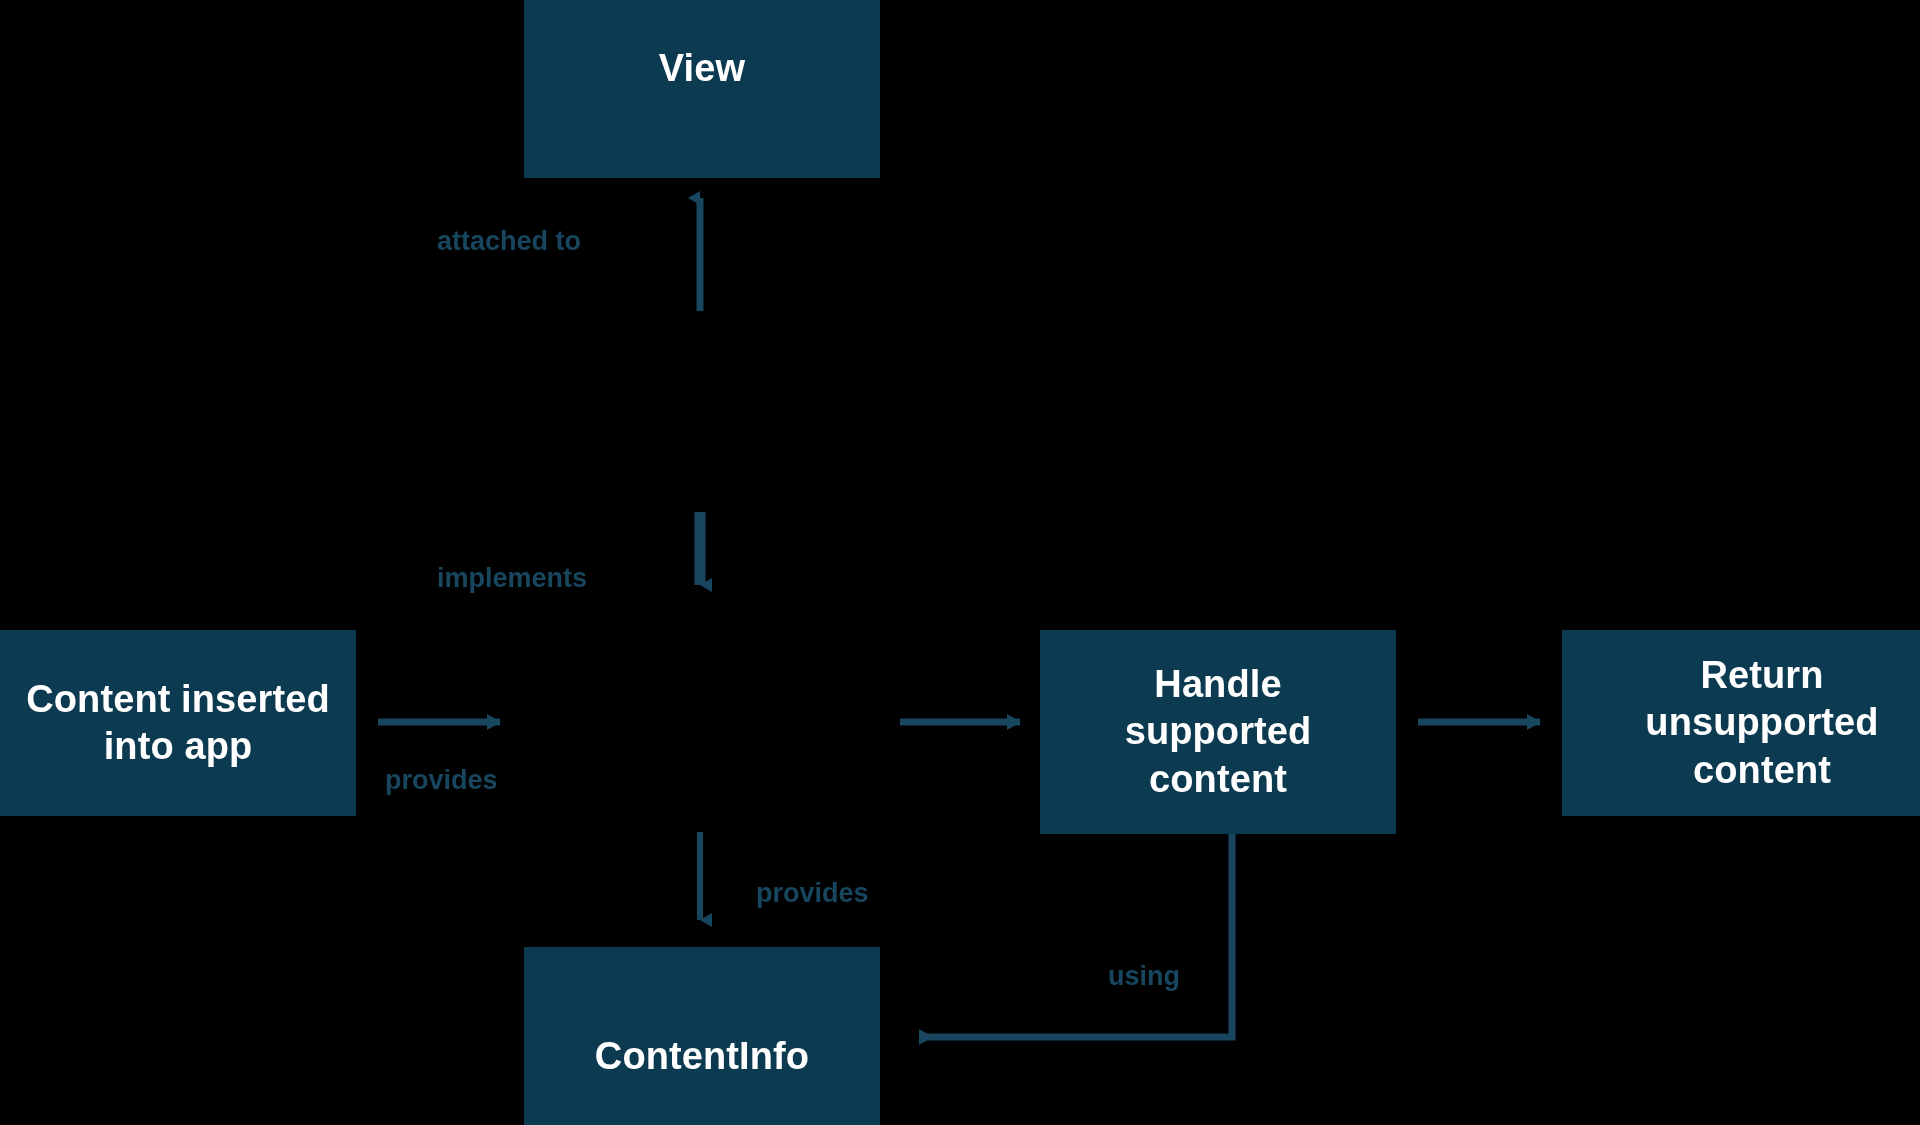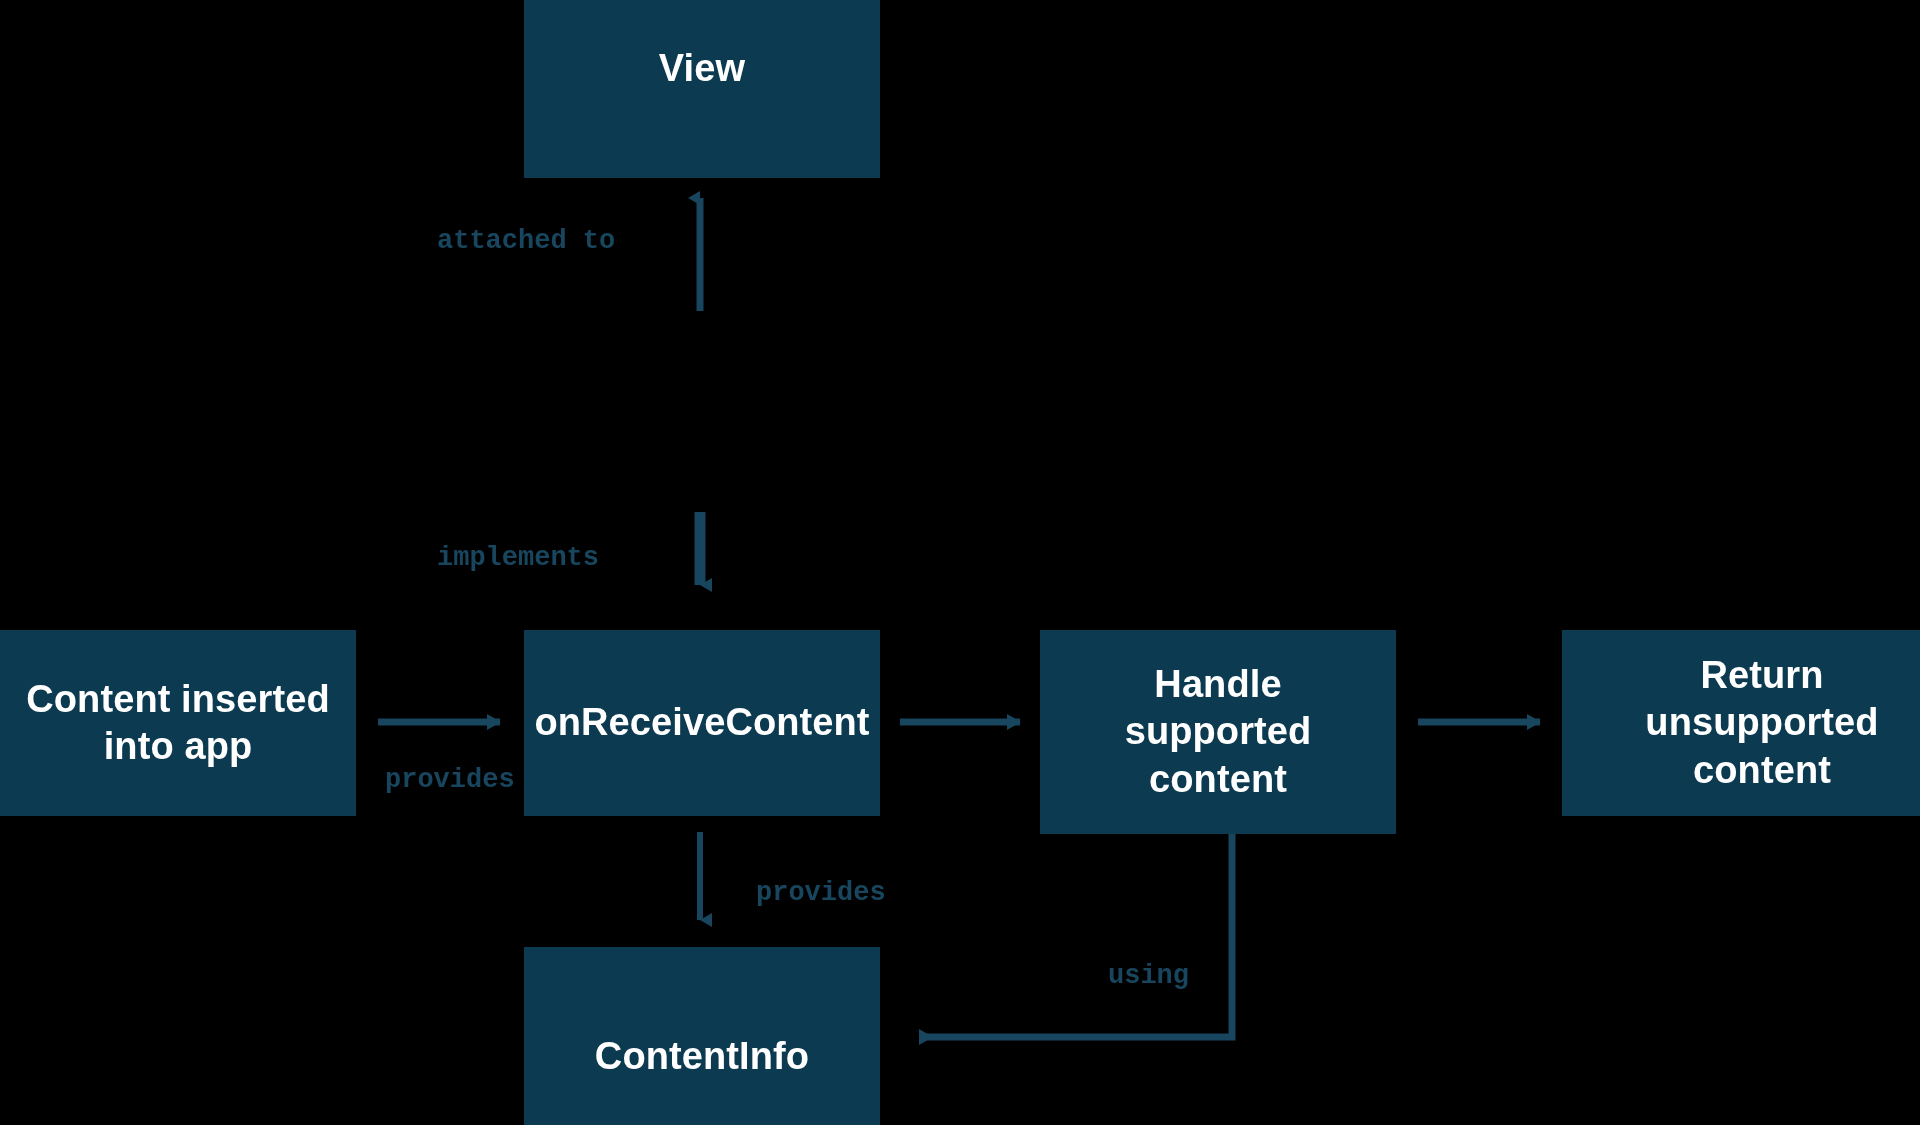--- a/index.html
+++ b/index.html
@@ -33,21 +33,21 @@
     font-weight: bold;
     font-size: 38px;
     line-height: 1.25;
     text-align: center;
     letter-spacing: 0.1px;
     white-space: pre-line;
   }
   .edge-label {
     position: absolute;
     color: #18465E;
-    font-family: Liberation Mono, monospace;
+    font-family: Liberation Sans, sans-serif;
     font-weight: bold;
     font-size: 27px;
     line-height: 1;
     white-space: nowrap;
   }
   .edge-svg {
     position: absolute;
     left: 0;
     top: 0;
     width: 1920px;
@@ -59,21 +59,21 @@
   #node-view              { left: 524px; top: -40px;  width: 356px; height: 218px; }
   #node-listener          { left: 524px; top: 313px;  width: 356px; height: 176px; }
   #node-content-inserted  { left: 0px;   top: 630px;  width: 356px; height: 186px; }
   #node-on-receive        { left: 524px; top: 630px;  width: 356px; height: 186px; }
   #node-handle-supported  { left: 1040px;top: 630px;  width: 356px; height: 204px; }
   #node-return-unsupported{ left: 1562px;top: 630px;  width: 400px; height: 186px; }
   #node-content-info      { left: 524px; top: 947px;  width: 356px; height: 220px; }
 
   
   #label-attached-to { left: 437px;  top: 228px; }
-  #label-implements  { left: 437px;  top: 545px; }
+  #label-implements  { left: 437px;  top: 565px; }
   #label-triggers    { left: 385px;  top: 767px; }
   #label-provides    { left: 756px;  top: 880px; }
   #label-using       { left: 1108px; top: 963px; }
 </style>
 </head>
 <body>
 
 <div id="diagram-root">
 
   <svg class="edge-svg" viewBox="0 0 1920 1125">
@@ -124,23 +124,20 @@
   <div class="node" id="node-view">
     <span class="node-label">View</span>
   </div>
 
 
   <div class="node" id="node-content-inserted">
     <span class="node-label">Content inserted
 into app</span>
   </div>
 
-  <div class="node" id="node-on-receive">
-    <span class="node-label">onReceiveContent</span>
-  </div>
 
   <div class="node" id="node-handle-supported">
     <span class="node-label">Handle supported
 content</span>
   </div>
 
   <div class="node" id="node-return-unsupported">
     <span class="node-label">Return unsupported
 content</span>
   </div>

